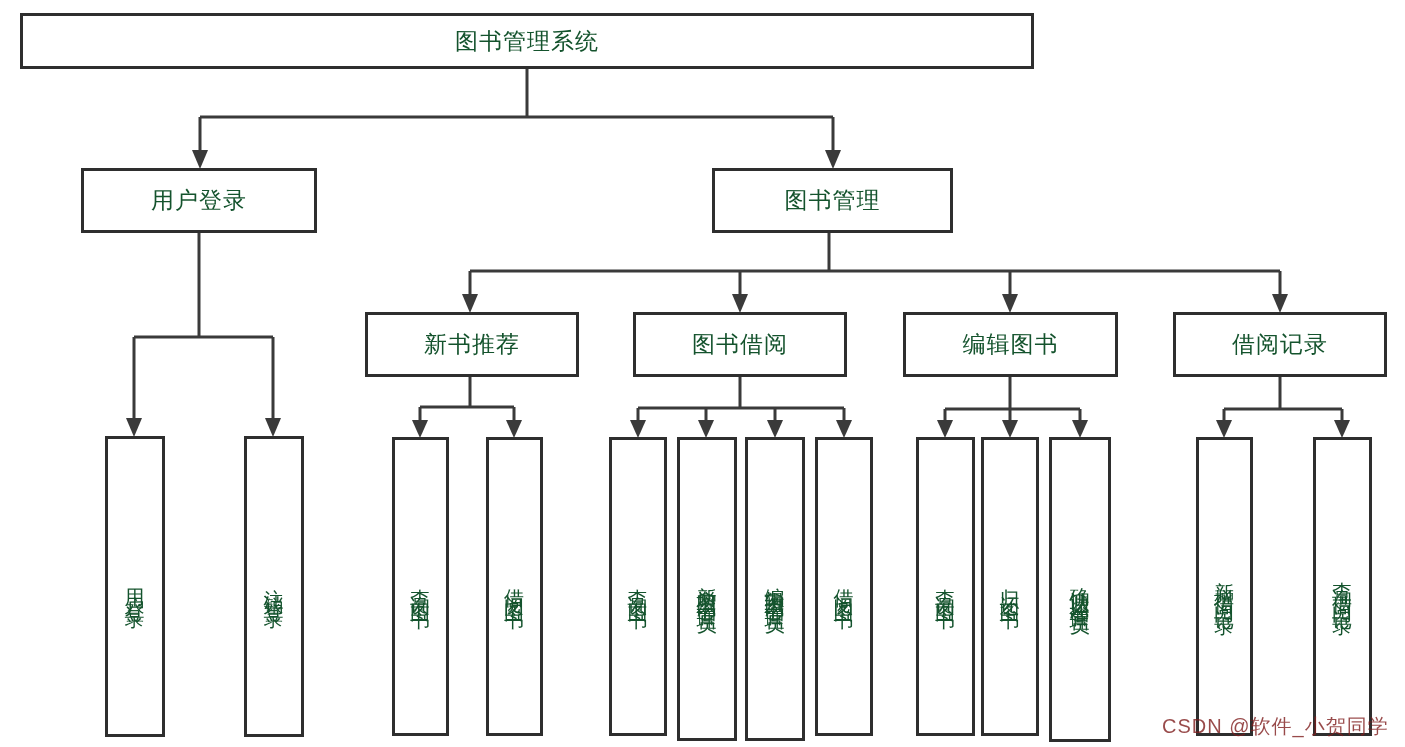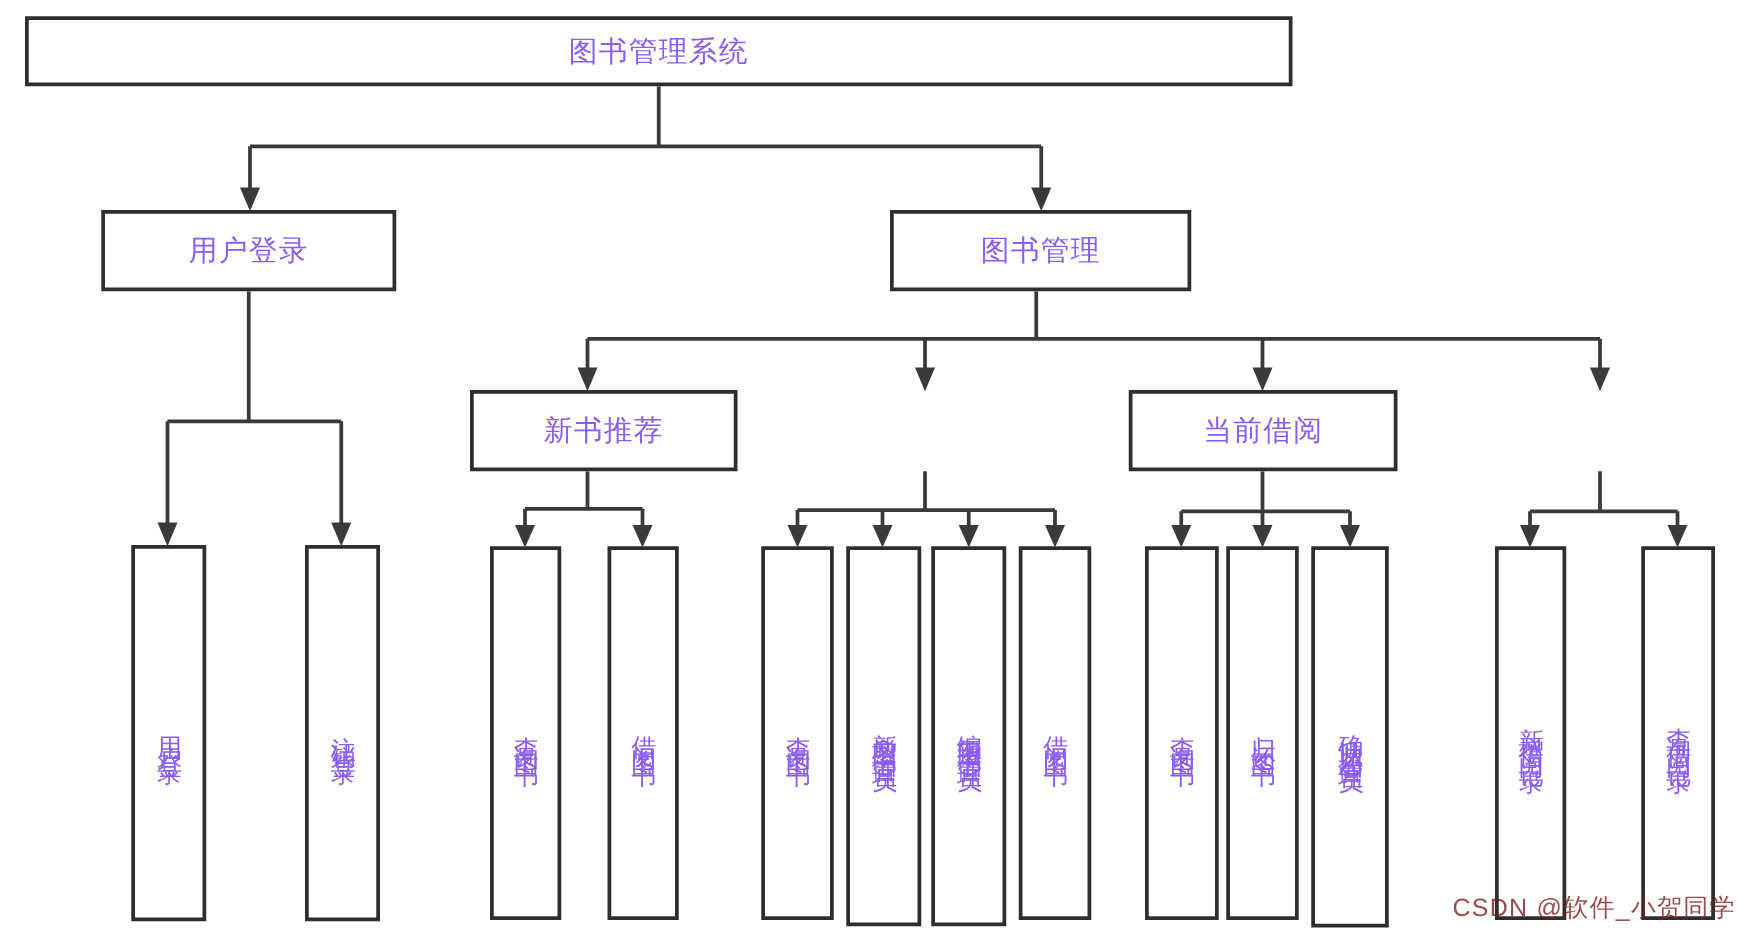--- a/index.html
+++ b/index.html
@@ -13,21 +13,21 @@
   }
   #wires { position: absolute; left: 0; top: 0; width: 1405px; height: 747px; }
   .node {
     position: absolute;
     box-sizing: border-box;
     background: #ffffff;
     border: 3px solid #2e2e2e;
     display: flex;
     align-items: center;
     justify-content: center;
-    color: #8b5cf6;
+    color: #14532d;
     font-size: 23px;
     letter-spacing: 1px;
     z-index: 2;
   }
   .vnode { font-size: 20px; }
   .vnode .vtxt {
     writing-mode: vertical-rl;
     text-orientation: mixed;
     letter-spacing: 7px;
     line-height: 1;
@@ -89,22 +89,24 @@
       <polygon points="1216,420 1232,420 1224,438"></polygon>
       <polygon points="1334,420 1350,420 1342,438"></polygon>
     </g>
   </svg>
 
   <div class="node" style="left:20px; top:13px; width:1014px; height:56px;">图书管理系统</div>
 
   <div class="node" style="left:81px; top:168px; width:236px; height:65px;">用户登录</div>
   <div class="node" style="left:712px; top:168px; width:241px; height:65px;">图书管理</div>
 
-  <div class="node" style="left:376px; top:312px; width:214px; height:65px;">新书推荐</div>
-  <div class="node" style="left:903px; top:312px; width:215px; height:65px;">当前借阅</div>
+  <div class="node" style="left:365px; top:312px; width:214px; height:65px;">新书推荐</div>
+  <div class="node" style="left:633px; top:312px; width:214px; height:65px;">图书借阅</div>
+  <div class="node" style="left:903px; top:312px; width:215px; height:65px;">编辑图书</div>
+  <div class="node" style="left:1173px; top:312px; width:214px; height:65px;">借阅记录</div>
 
   <div class="node vnode" style="left:105px; top:436px; width:60px; height:301px;">
     <span class="vtxt">用户登录</span>
   </div>
   <div class="node vnode" style="left:244px; top:436px; width:60px; height:301px;">
     <span class="vtxt">注销登录</span>
   </div>
 
   <div class="node vnode" style="left:392px; top:437px; width:57px; height:299px;">
     <span class="vtxt">查询图书</span>

